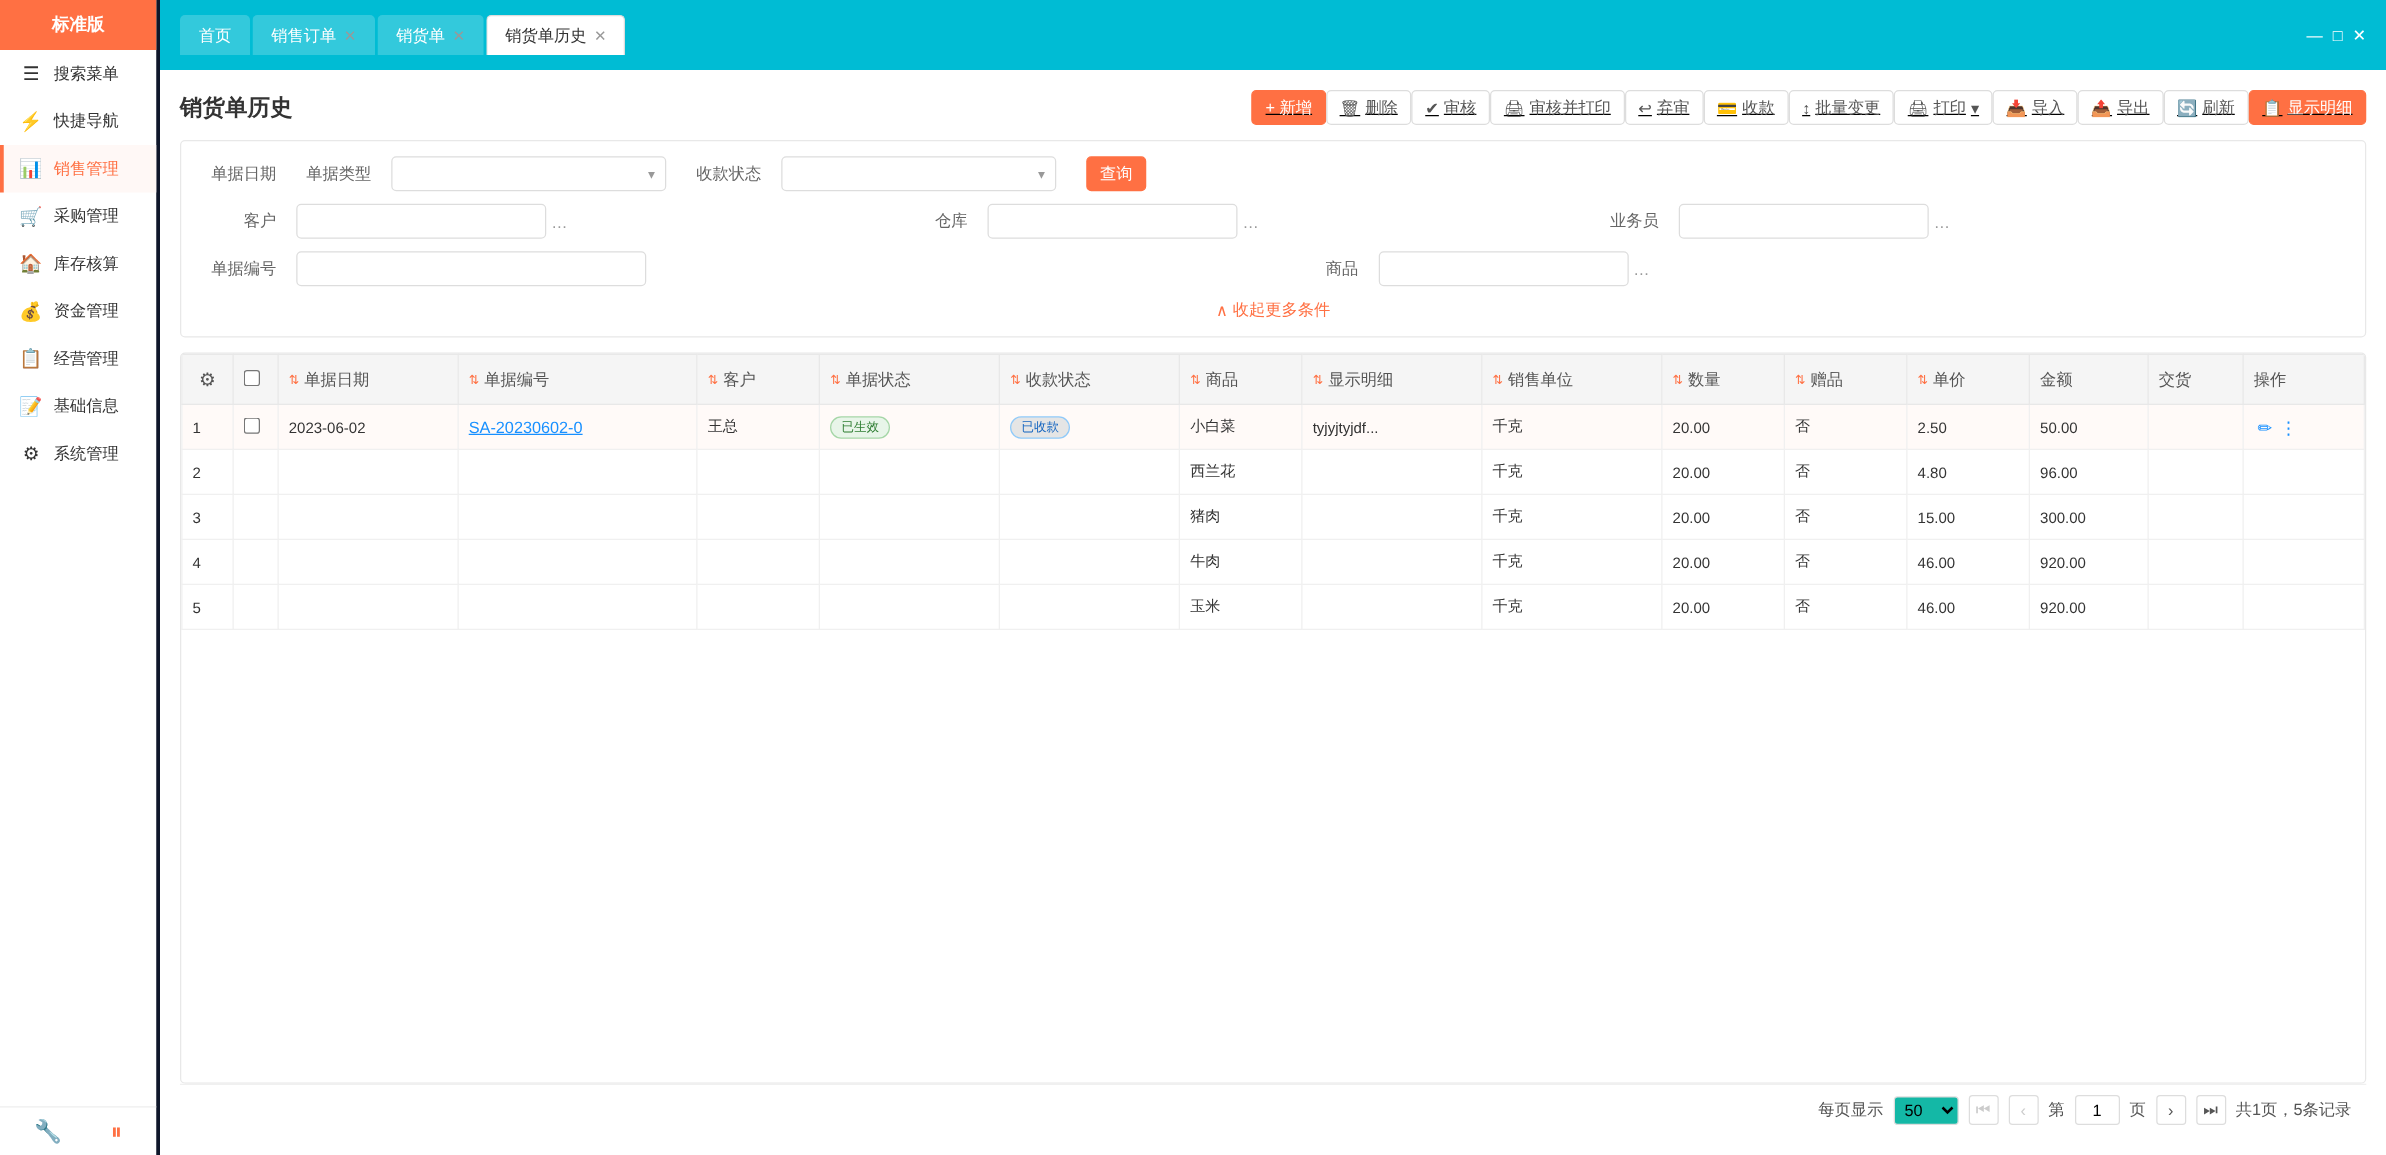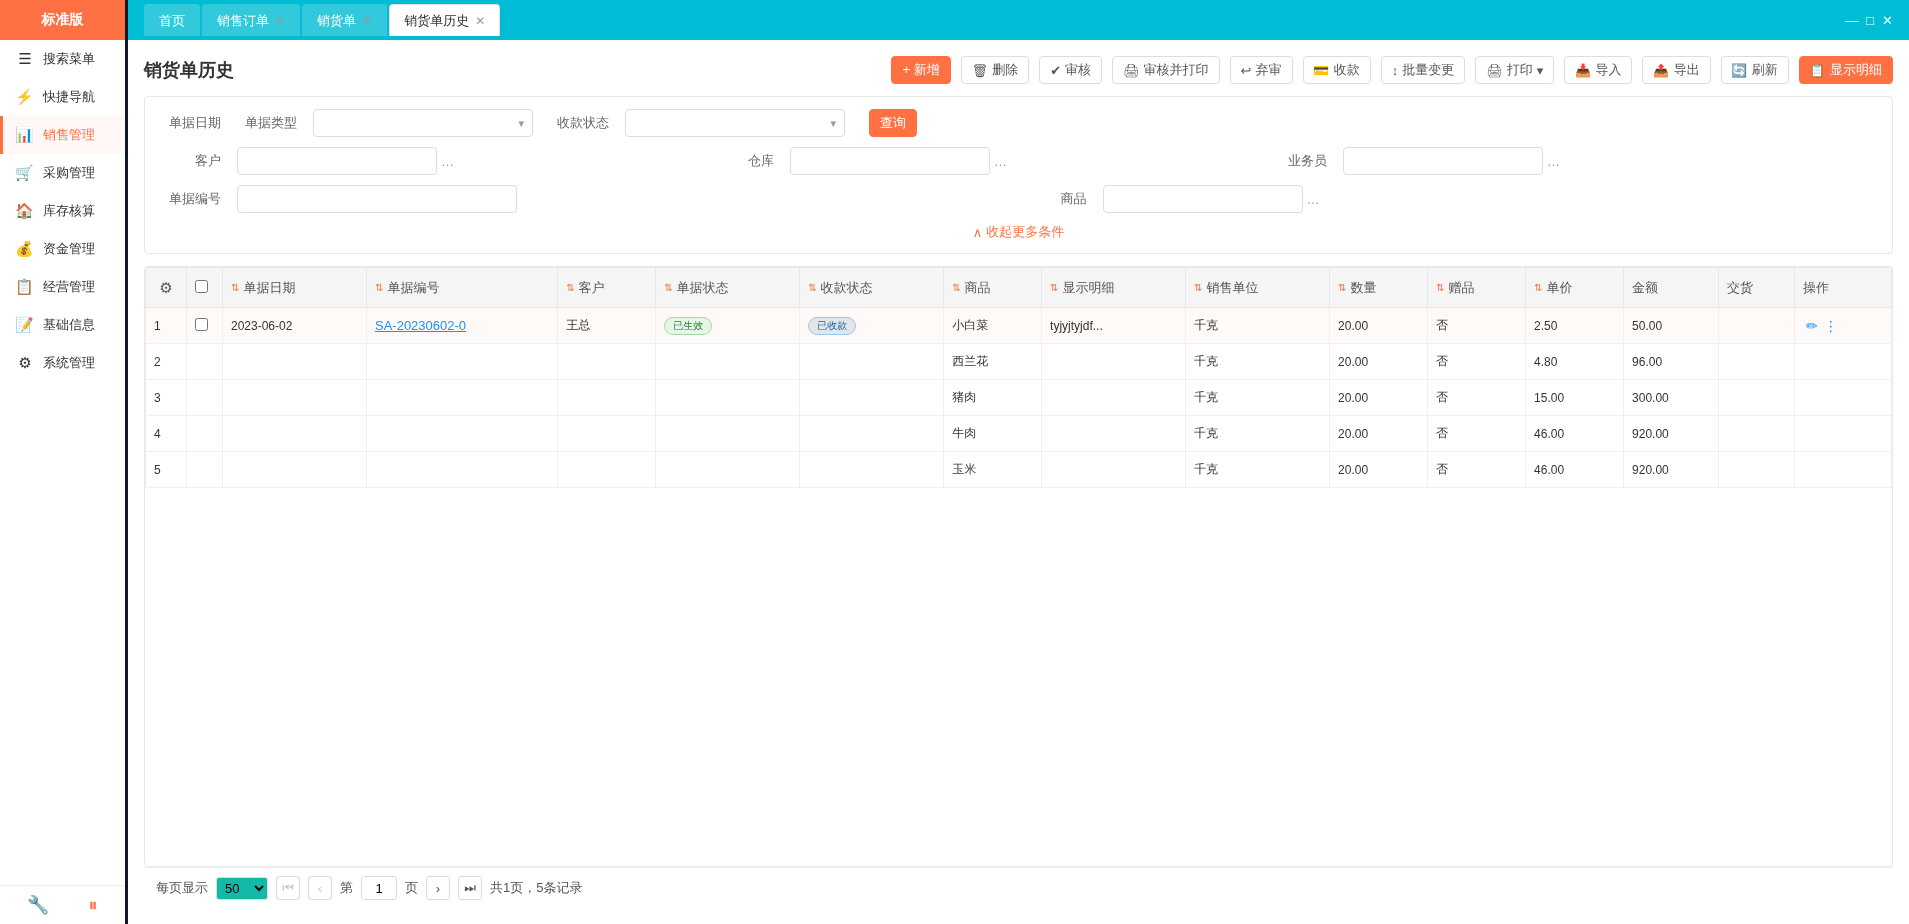--- a/index.html
+++ b/index.html
@@ -97,22 +97,22 @@
       align-items: center;
       justify-content: space-between;
       margin-bottom: 12px;
     }
     .page-title { font-size: 18px; font-weight: bold; color: #333; }
 
     
     .toolbar {
       display: flex;
       align-items: center;
-      gap: 10px;
       flex-wrap: wrap;
+      text-decoration: underline;
     }
     .btn {
       display: flex;
       align-items: center;
       gap: 4px;
       padding: 4px 10px;
       border-radius: 4px;
       cursor: pointer;
       font-size: 12px;
       border: 1px solid #ddd;
@@ -262,21 +262,21 @@
       padding: 6px 12px;
       height: 38px;
     }
     .table-footer-label { color: #666; margin-right: 16px; font-size: 13px; }
     .footer-value { color: #333; font-weight: bold; }
 
     
     .pagination {
       display: flex;
       align-items: center;
-      justify-content: flex-start;
+      justify-content: flex-end;
       gap: 8px;
       padding: 8px 12px;
       font-size: 12px;
       color: #555;
       border-top: 1px solid #f0f0f0;
       background: #fff;
     }
     .page-size-select {
       border: 1px solid #ddd;
       border-radius: 3px;
@@ -301,21 +301,21 @@
       width: 36px;
       height: 24px;
       border: 1px solid #ddd;
       border-radius: 3px;
       text-align: center;
       outline: none;
     }
     .teal-header {
       background: #00bcd4;
       color: white;
-      height: 40px;
+      height: 56px;
       display: flex;
       align-items: center;
       padding: 0 16px;
       gap: 8px;
     }
     .row-action-btn {
       color: #1890ff;
       cursor: pointer;
       font-size: 14px;
       padding: 0 3px;

